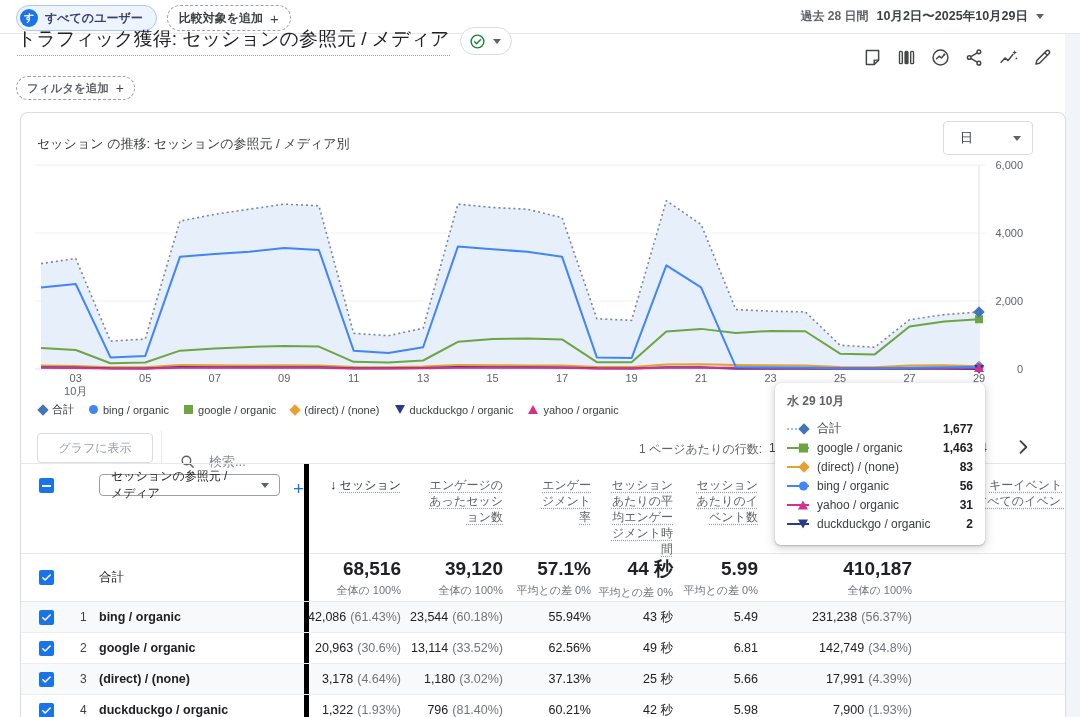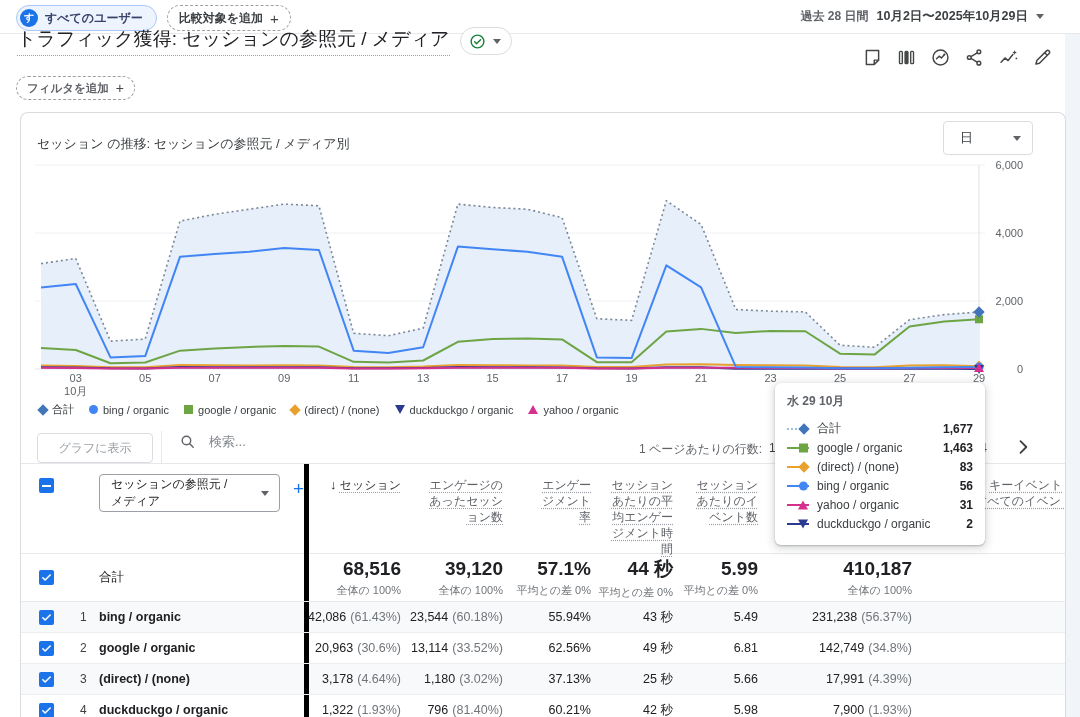--- a/index.html
+++ b/index.html
@@ -41,40 +41,40 @@
   .mk.circle{width:9px;height:9px;border-radius:50%;}
   .mk.square{width:9px;height:9px;}
   .mk.diamond{width:8px;height:8px;transform:rotate(45deg);}
   .mk.tri-up{width:0;height:0;border-left:5px solid transparent;border-right:5px solid transparent;border-bottom:9px solid #000;background:none!important;}
   .mk.tri-down{width:0;height:0;border-left:5px solid transparent;border-right:5px solid transparent;border-top:9px solid #000;background:none!important;}
 
   
   .controls{position:absolute;left:0;right:0;top:320px;height:30px;}
   .show-btn{position:absolute;left:16px;top:0;width:114px;height:28px;border:1px solid #dadce0;border-radius:4px;background:#fff;color:#9aa0a6;font-size:12px;display:flex;align-items:center;justify-content:center;cursor:default;}
   .ctrl-div{position:absolute;left:140px;top:-2px;height:33px;width:1px;background:#e7e8eb;}
-  .searchbox{position:absolute;left:158px;top:0;display:flex;align-items:flex-end;gap:11px;}
+  .searchbox{position:absolute;left:158px;top:20px;display:flex;align-items:flex-end;gap:11px;}
   .searchbox svg{width:17px;height:17px;}
   .search-input{border:none;outline:none;font-size:13px;color:#3c4043;width:220px;font-family:inherit;background:transparent;}
   .search-input::placeholder{color:#80868b;}
   .rpp-label{position:absolute;left:618px;top:8px;font-size:12px;color:#5f6368;}
   .rpp-value{position:absolute;left:748px;top:8px;font-size:12px;color:#3c4043;cursor:pointer;}
   .pag{position:absolute;left:936px;top:8px;font-size:12px;color:#3c4043;}
   .pg-chev{position:absolute;left:992px;top:4px;width:20px;height:20px;cursor:pointer;}
 
   
   .tbl{position:absolute;left:0;top:350px;right:0;}
   .trow{display:grid;grid-template-columns:44px 34px 205px 97px 102px 88px 82px 85px 154px minmax(0,1fr);}
   .cell{min-width:0;}
   .bL{border-left:5px solid #000000;}
   .thead{height:91px;border-top:1px solid #e7e8eb;border-bottom:1px solid #e7e8eb;box-sizing:border-box;}
   .thead .c-check{padding:14px 0 0 18px;}
   .cb{width:15px;height:15px;border-radius:2px;background:#1a73e8;display:flex;align-items:center;justify-content:center;cursor:pointer;}
   .cb .dash{width:9px;height:2px;background:#fff;display:block;}
   .c-dim{padding-top:10px;display:flex;align-items:flex-start;gap:13px;}
-  .dim-sel{display:flex;align-items:center;gap:22px;height:38px;padding:0 10px 0 11px;border:1px solid #9aa0a6;border-radius:4px;font-size:12px;color:#1f1f1f;cursor:pointer;box-sizing:border-box;}
+  .dim-sel{display:flex;align-items:center;gap:22px;height:22px;padding:0 10px 0 11px;border:1px solid #9aa0a6;border-radius:4px;font-size:12px;color:#1f1f1f;cursor:pointer;box-sizing:border-box;}
   .add-dim{color:#1a73e8;font-size:19px;font-weight:400;margin-top:4px;cursor:pointer;}
   .th{display:flex;justify-content:flex-end;align-items:flex-start;padding-top:13px;text-align:right;font-size:12px;color:#5f6368;line-height:16px;}
   .hu{text-decoration:underline dotted;text-decoration-color:#9aa0a6;text-underline-offset:3px;}
   .hwrap{display:inline-block;}
   .sort-arrow{color:#202124;margin-right:3px;font-size:13px;}
   .th-sess{color:#3c4043;font-weight:500;}
   .keycol{overflow:hidden;padding-top:13px;}
   .keycol .l1{margin-left:77px;white-space:nowrap;font-size:12px;color:#5f6368;line-height:16px;}
   .keycol .l2{margin-left:63px;white-space:nowrap;font-size:12px;color:#5f6368;line-height:16px;}
 

